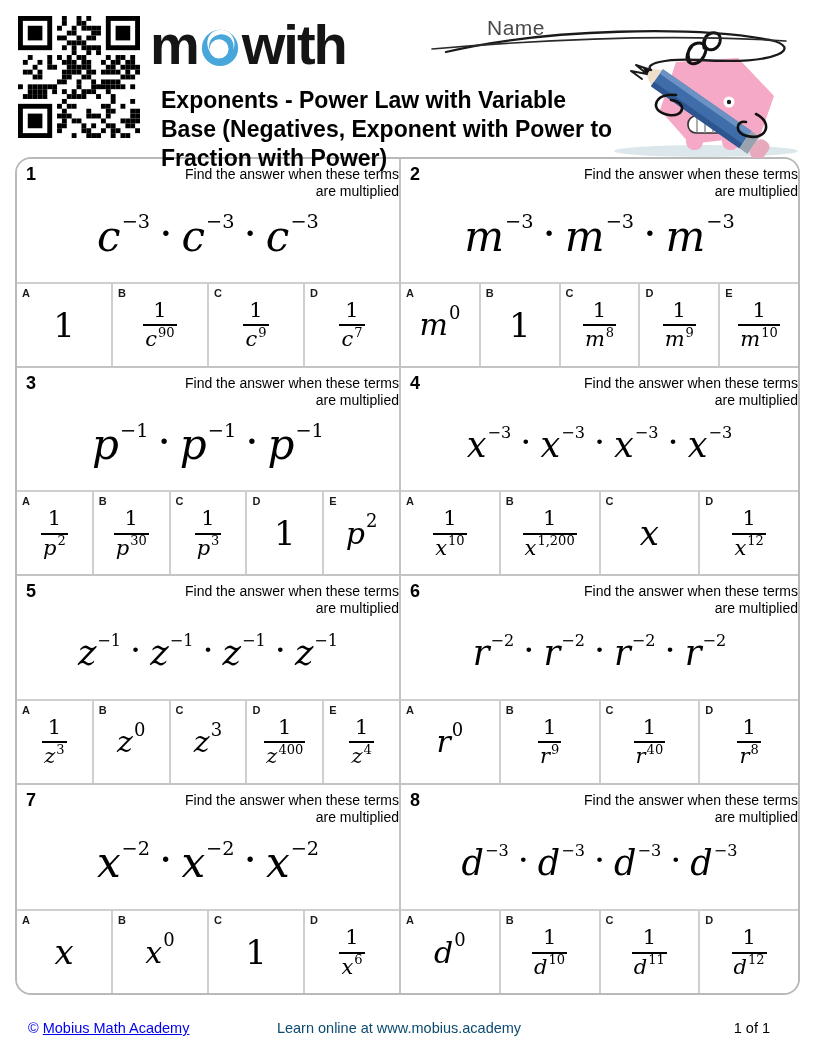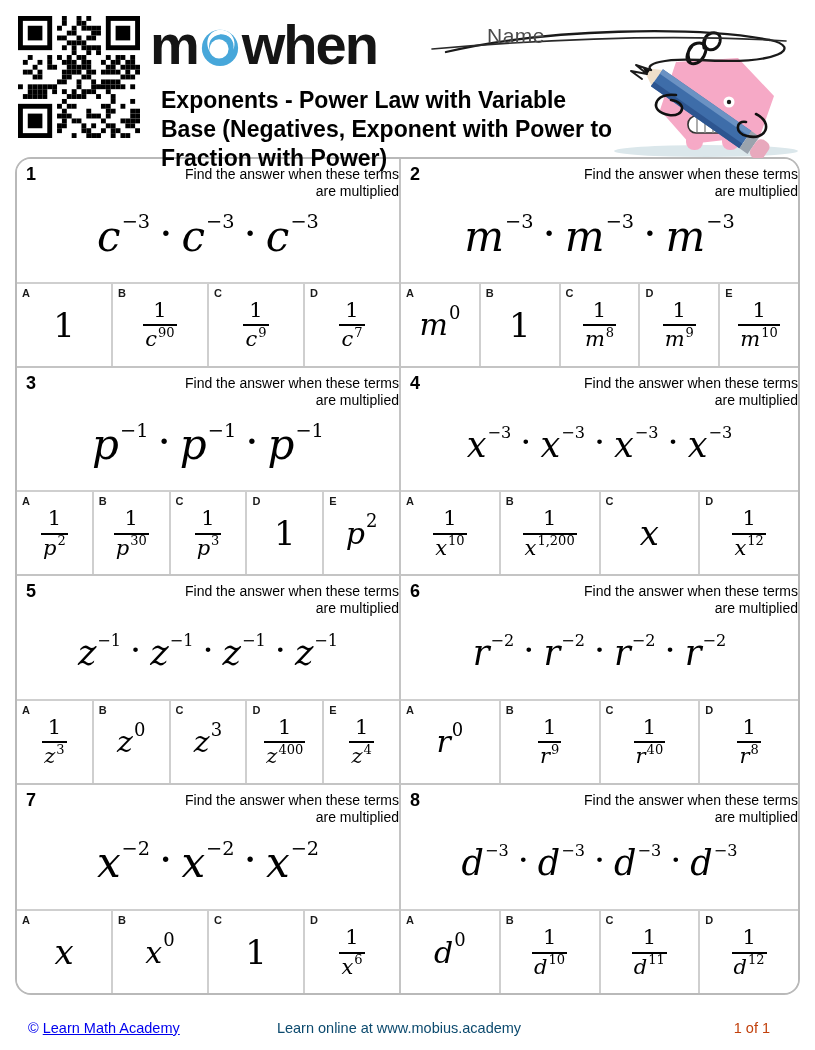--- a/index.html
+++ b/index.html
@@ -7,21 +7,21 @@
   .page{position:relative;width:815px;height:1050px;background:#fff;overflow:hidden;
         font-family:"Liberation Sans",sans-serif;color:#000;}
 
   
   .qr{position:absolute;left:18px;top:16px;width:122px;height:122px;}
   .logo{position:absolute;left:150px;top:14px;display:flex;align-items:baseline;
         font-size:56px;font-weight:800;letter-spacing:-2px;color:#151515;line-height:62px;}
   .logo .swirl{width:42px;height:46px;margin:0 1px;transform:translateY(6px);}
   .title{position:absolute;left:161px;top:86px;width:490px;font-size:23px;font-weight:bold;
          line-height:29px;z-index:5;}
-  .name-label{position:absolute;left:487px;top:24px;font-size:21px;color:#4a4a4a;letter-spacing:.5px;z-index:5;}
+  .name-label{position:absolute;left:487px;top:16px;font-size:21px;color:#4a4a4a;letter-spacing:.5px;z-index:5;}
   .name-line{position:absolute;left:428px;top:28px;z-index:4;}
   .mascot{position:absolute;left:438px;top:18px;z-index:3;}
 
   
   .grid{position:absolute;left:15px;top:157px;width:785px;height:838px;box-sizing:border-box;
         border:2px solid #b9b9b9;border-radius:16px;overflow:hidden;background:#fff;
         display:grid;grid-template-columns:384px 1fr;grid-template-rows:repeat(4,1fr);z-index:1;}
   .problem{display:flex;flex-direction:column;border-right:2px solid #c4c4c4;border-bottom:2px solid #c4c4c4;
            min-width:0;background:#fff;}
   .problem:nth-child(2n){border-right:none;}
@@ -54,21 +54,21 @@
   .frac .den{padding:0 2px;}
   .frac .term .sup{font-size:.62em;margin-top:-.25em;}
 
   
   .footer{position:absolute;left:0;top:1020px;width:815px;box-sizing:border-box;
           padding:0 45px 0 28px;display:grid;grid-template-columns:1fr auto 1fr;
           align-items:center;font-size:14.5px;}
   .footer .left{justify-self:start;color:#0000ee;}
   .footer .left a{color:#0000ee;text-decoration:underline;cursor:pointer;}
   .footer .center{justify-self:center;color:#0c4a6e;text-align:center;}
-  .footer .right{justify-self:end;color:#c2410c;}
+  .footer .right{justify-self:end;color:#000000;}
 </style>
 </head>
 <body>
 
 <div class="page">
 
   <svg class="qr" id="qr" viewBox="0 0 125 125">
       <rect x="0" y="0" width="125" height="125" fill="#ffffff"></rect>
       <rect x="45" y="0" width="5" height="5" fill="#000"></rect>
       <rect x="60" y="0" width="5" height="5" fill="#000"></rect>
@@ -277,21 +277,21 @@
     </svg>
 
   <div class="logo">
     <span>m</span>
     <svg class="swirl" viewBox="0 0 44 46">
       <circle cx="22" cy="24" r="19" fill="#47a7da"></circle>
       <circle cx="21" cy="25" r="10" fill="#ffffff"></circle>
       <path d="M 22 5 C 34 5 40 16 36 26 C 38 15 30 9 22 10 C 13 11 8 19 12 29 C 5 18 10 6 22 5 Z" fill="#ffffff"></path>
       <path d="M 22 13 c 9 0 13 9 8 16 c 10 -7 4 -20 -8 -19 z" fill="#47a7da"></path>
     </svg>
-    <span>when</span>
+    <span>with</span>
   </div>
 
   <div class="title">
     <div>Exponents - Power Law with Variable</div>
     <div>Base (Negatives, Exponent with Power to</div>
     <div>Fraction with Power)</div>
   </div>
 
   <div class="name-label">Name</div>
   <svg class="name-line" width="365" height="28" viewBox="0 0 365 28">
@@ -883,18 +883,18 @@
                 </span></span>
             </span>
           </div>
         </div>
   </section>
 </main>
 
   <div class="footer">
     <span class="left">
       <span>©</span>
-      <a>Learn Math Academy</a>
+      <a>Mobius Math Academy</a>
     </span>
     <span class="center">Learn online at www.mobius.academy</span>
     <span class="right">1 of 1</span>
   </div>
 </div>
 
 </body></html>

